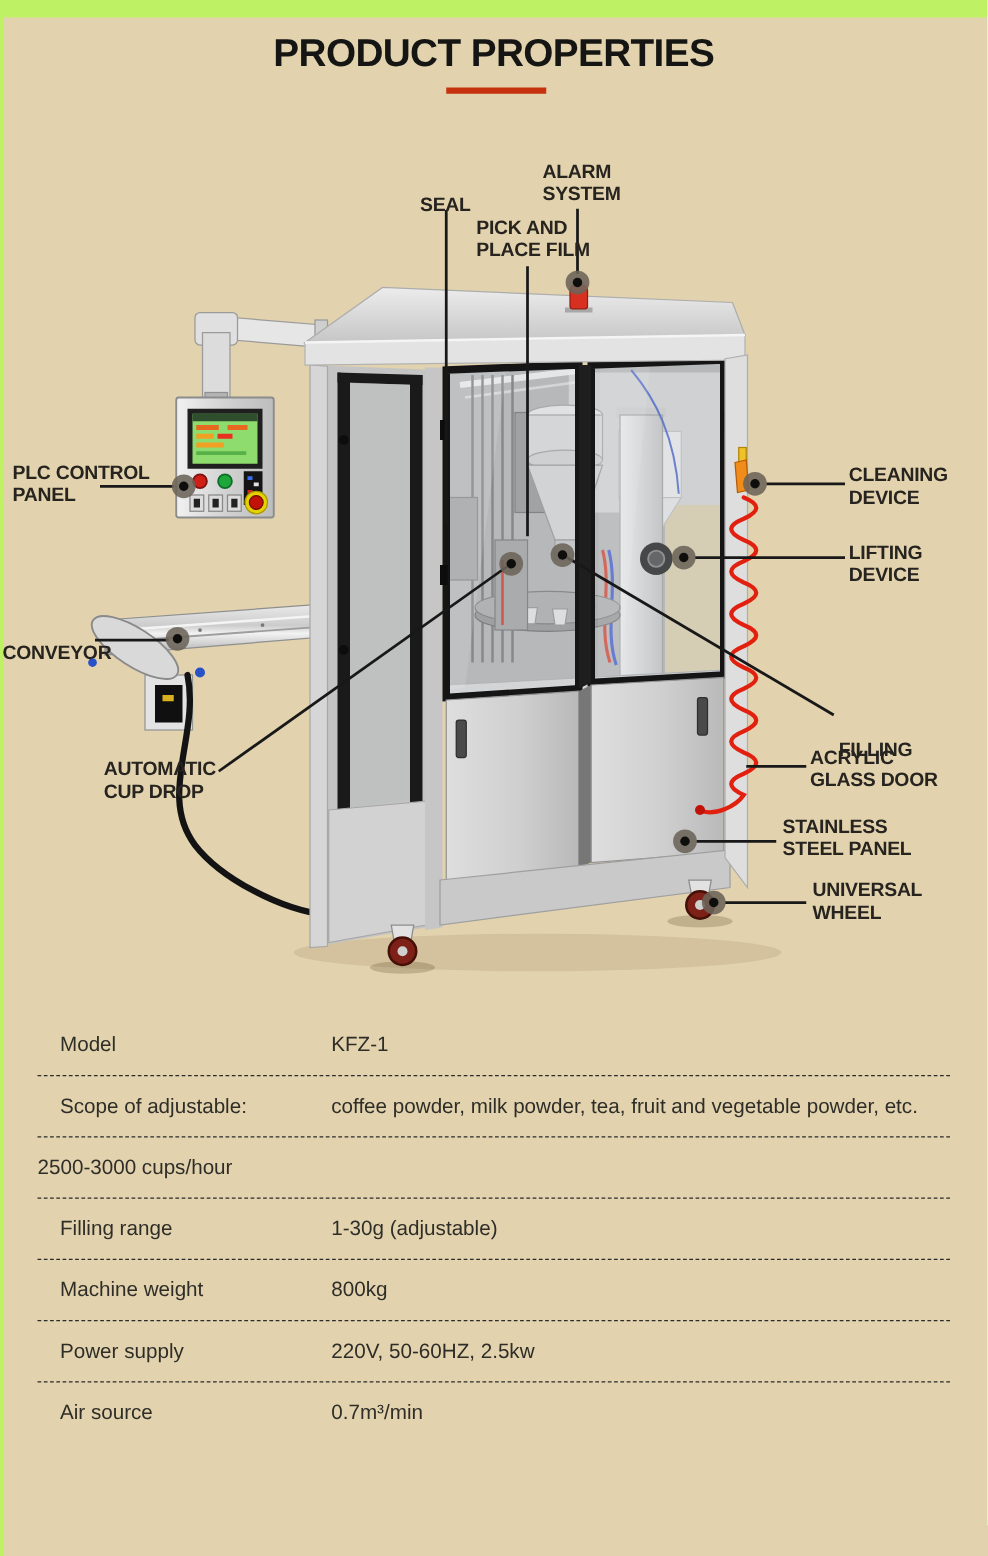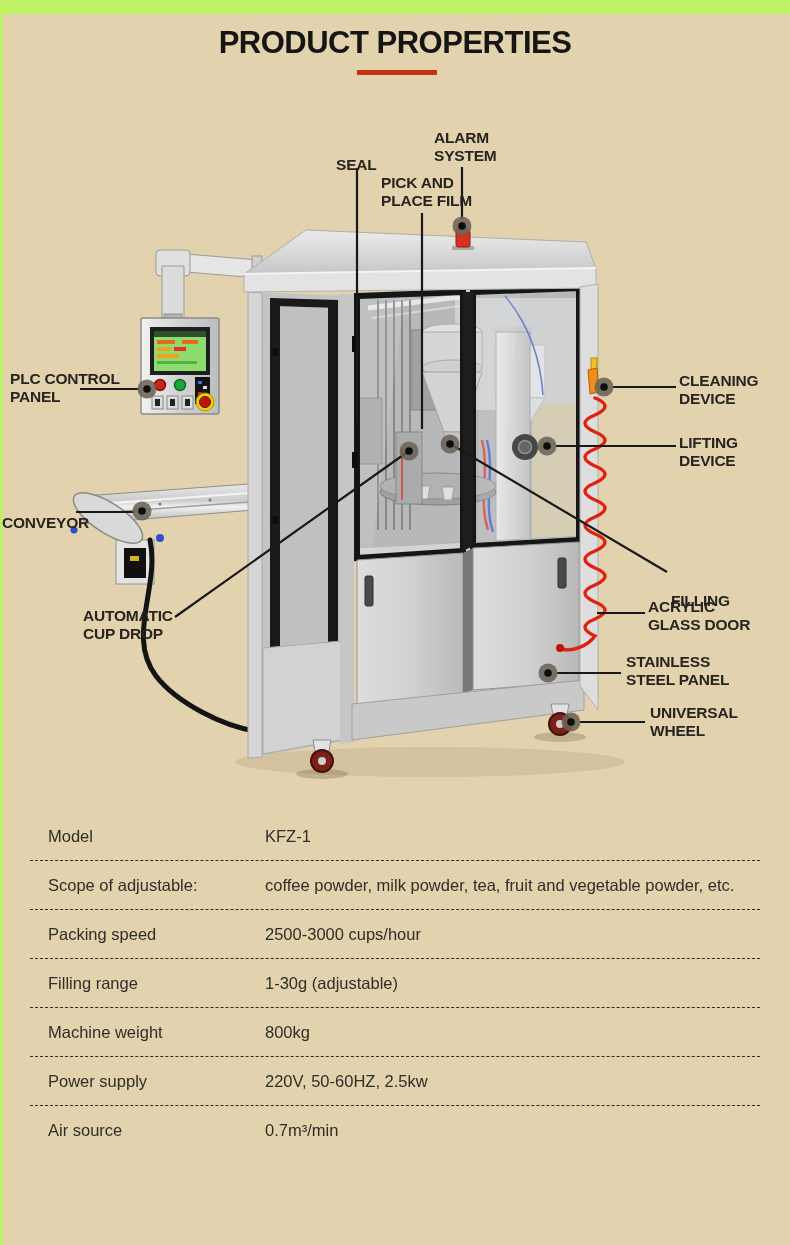--- a/index.html
+++ b/index.html
@@ -322,21 +322,20 @@
   <div class="spec-table">
     <div class="spec-row">
       <div class="spec-label">Model</div>
       <div class="spec-value">KFZ-1</div>
     </div>
     <div class="spec-row">
       <div class="spec-label">Scope of adjustable:</div>
       <div class="spec-value">coffee powder, milk powder, tea, fruit and vegetable powder, etc.</div>
     </div>
     <div class="spec-row">
-      <div class="spec-label">Packing speed</div>
       <div class="spec-value">2500-3000 cups/hour</div>
     </div>
     <div class="spec-row">
       <div class="spec-label">Filling range</div>
       <div class="spec-value">1-30g (adjustable)</div>
     </div>
     <div class="spec-row">
       <div class="spec-label">Machine weight</div>
       <div class="spec-value">800kg</div>
     </div>

